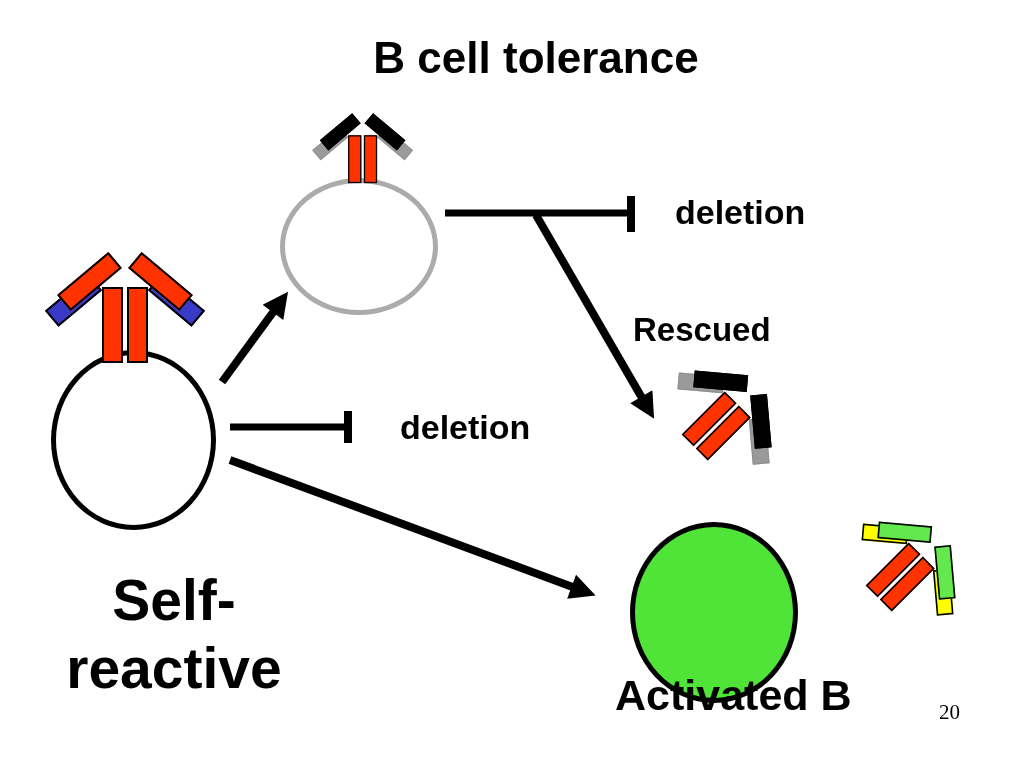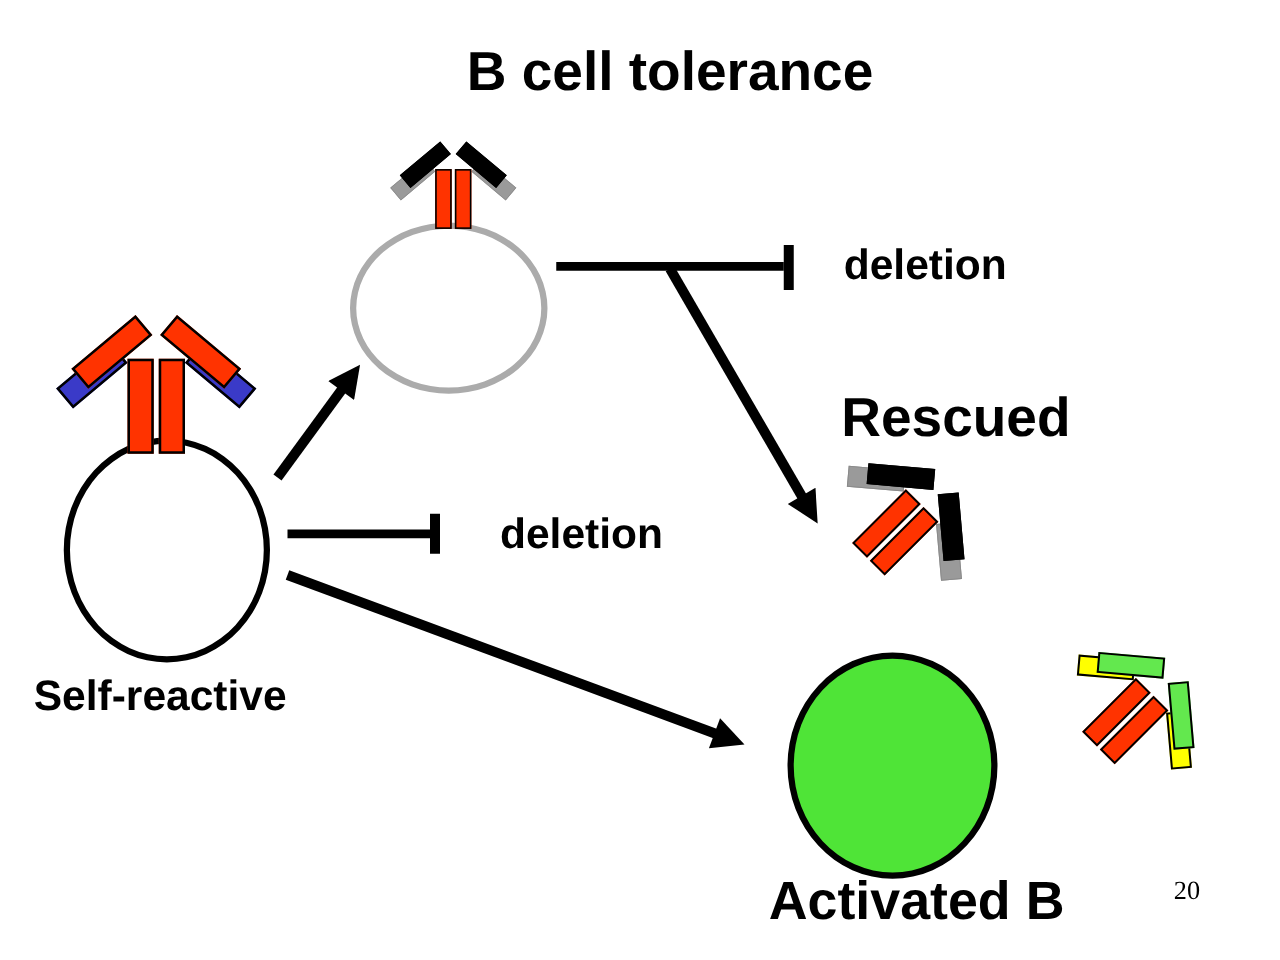--- a/index.html
+++ b/index.html
@@ -37,23 +37,23 @@
   .ab-self{left:44px;top:257px;}
   .ab-tolerant{left:282px;top:96px;transform:scale(0.63);}
   .ab-rescued{left:643px;top:363px;transform:rotate(45deg) scale(0.8);}
   .ab-activated{left:827px;top:514px;transform:rotate(45deg) scale(0.8);}
 
   
   .label{position:absolute;color:#000;font-weight:bold;white-space:nowrap;line-height:1;z-index:4;padding-left:24px;}
   .title{left:0;top:36px;width:1024px;text-align:center;font-size:44px;}
   .deletion-top{left:651px;top:195px;font-size:34px;}
   .deletion-mid{left:376px;top:410px;font-size:34px;}
-  .rescued{left:649px;top:313px;font-size:44px;}
-  .self-reactive{left:3px;top:537px;width:294px;font-size:34px;line-height:1.2;white-space:normal;}
-  .activated-b{left:591px;top:700px;font-size:43px;}
+  .rescued{left:609px;top:313px;font-size:33px;}
+  .self-reactive{left:3px;top:566px;width:294px;text-align:center;font-size:57px;line-height:1.2;white-space:normal;}
+  .activated-b{left:591px;top:674px;font-size:43px;}
   .page-number{left:915px;top:702px;font-size:21px;font-weight:normal;
                font-family:"Liberation Serif",serif;}
 </style>
 </head>
 <body>
 
 <div class="canvas">
 
   <svg class="connector-layer" viewBox="0 0 1024 768" xmlns="http://www.w3.org/2000/svg">
     <defs>

